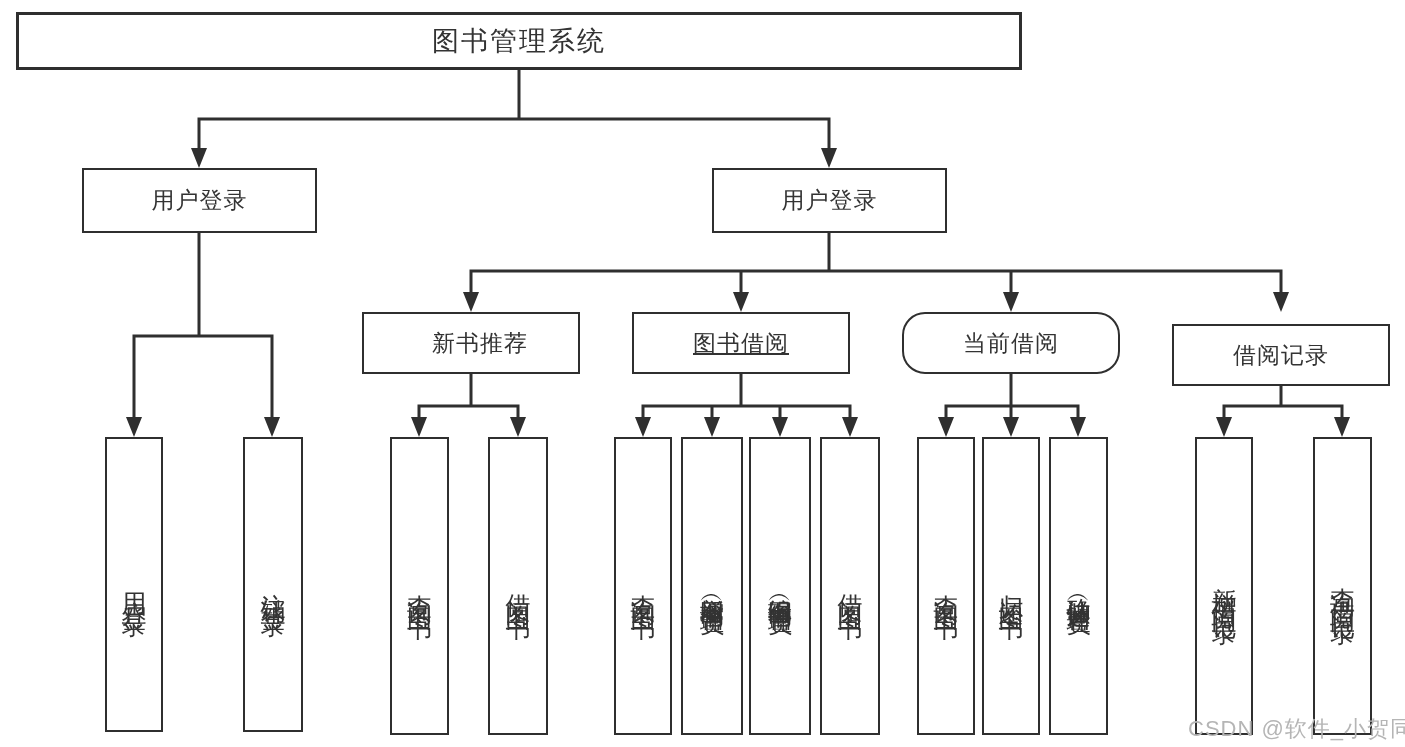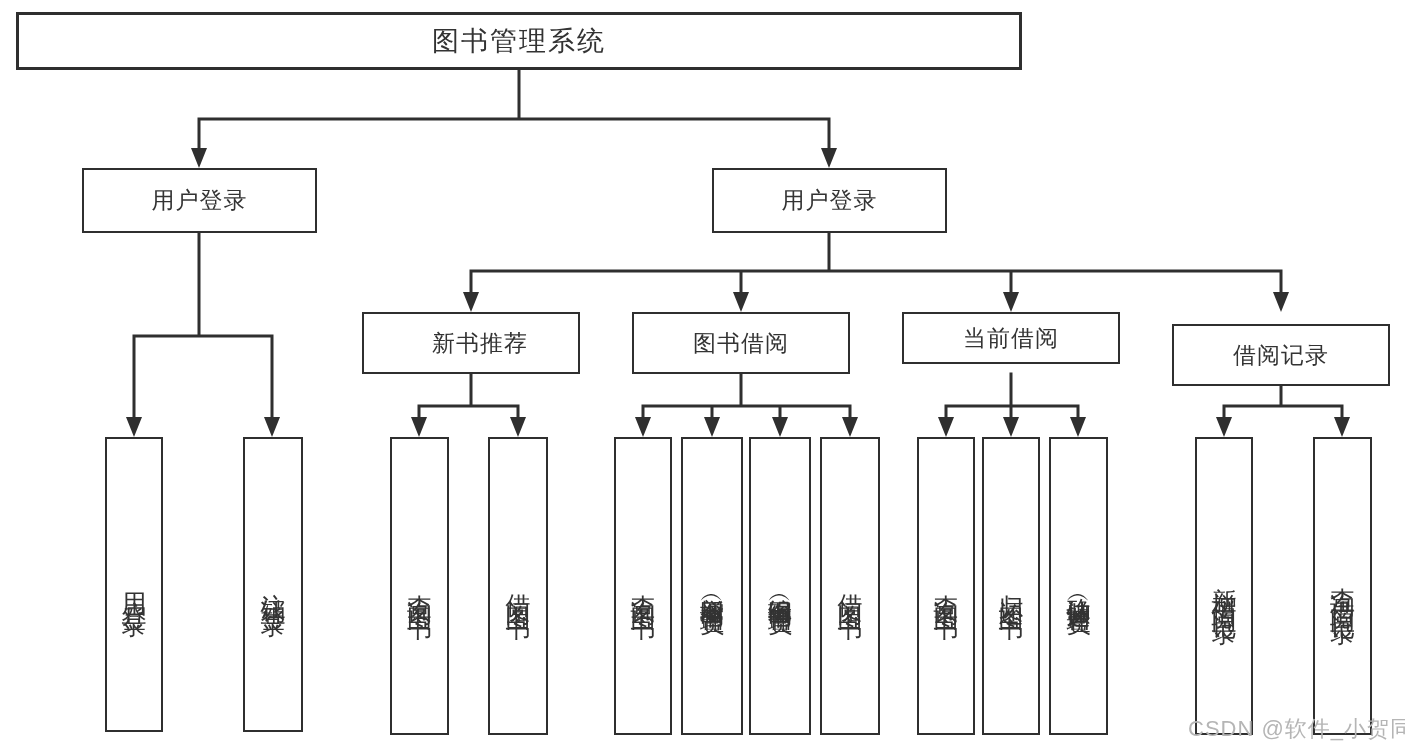--- a/index.html
+++ b/index.html
@@ -131,22 +131,22 @@
       <polygon points="1334,417 1350,417 1342,437"></polygon>
     </g>
   </svg>
 
   <div class="node h-node root-node" style="left:16px; top:12px; width:1006px; height:58px;">图书管理系统</div>
 
   <div class="node h-node" style="left:82px; top:168px; width:235px; height:65px;">用户登录</div>
   <div class="node h-node" style="left:712px; top:168px; width:235px; height:65px;">用户登录</div>
 
   <div class="node h-node" style="left:362px; top:312px; width:218px; height:62px;padding-left:18px;">新书推荐</div>
-  <div class="node h-node" style="left:632px; top:312px; width:218px; height:62px;">图书借阅</div>
-  <div class="node h-node" style="left:902px; top:312px; width:218px; height:52px;">当前借阅</div>
+  <div class="node h-node" style="left:632px; top:312px; width:218px; height:62px;text-decoration:underline;">图书借阅</div>
+  <div class="node h-node" style="left:902px; top:312px; width:218px; height:62px;border-radius:23px;">当前借阅</div>
   <div class="node h-node" style="left:1172px; top:324px; width:218px; height:62px;">借阅记录</div>
 
   <div class="node v-node" style="left:105px; top:437px; width:58px; height:295px;">用户登录</div>
   <div class="node v-node" style="left:243px; top:437px; width:60px; height:295px;">注销登录</div>
 
   <div class="node v-node" style="left:390px; top:437px; width:59px; height:298px;">查询图书</div>
   <div class="node v-node" style="left:488px; top:437px; width:60px; height:298px;">借阅图书</div>
 
   <div class="node v-node" style="left:614px; top:437px; width:58px; height:298px;">查询图书</div>
   <div class="node v-node dense" style="left:681px; top:437px; width:62px; height:298px;">新增图书（管理员）</div>

